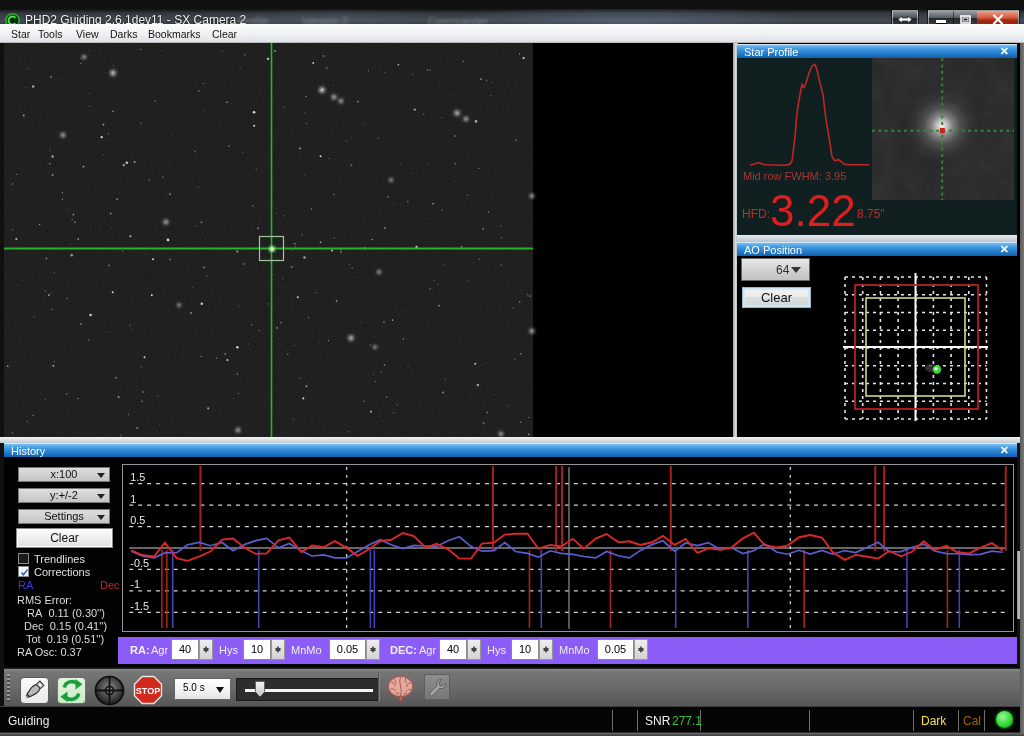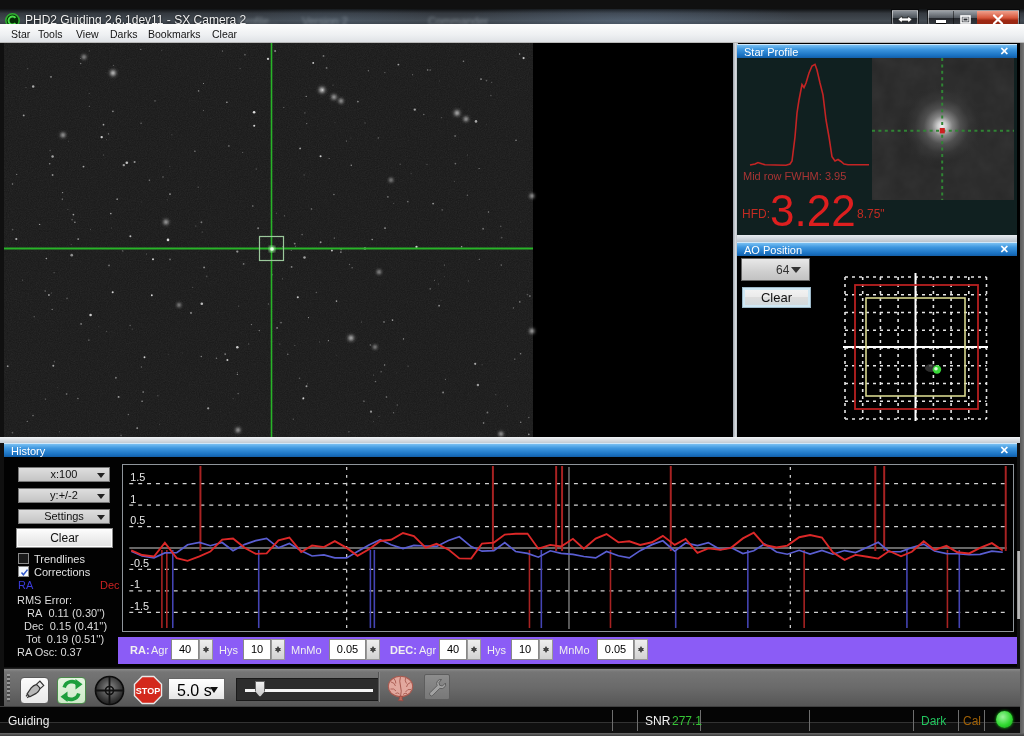--- a/index.html
+++ b/index.html
@@ -64,30 +64,30 @@
 .spin .up{position:absolute;left:3px;top:3px;width:0;height:0;border:3.5px solid transparent;border-bottom:5px solid #444}
 .spin .dn{position:absolute;left:3px;bottom:3px;width:0;height:0;border:3.5px solid transparent;border-top:5px solid #444}
 
 #toolbar{left:4px;top:668px;width:1016px;height:38px;background:linear-gradient(180deg,#8a8a8a 0%,#757575 8%,#6a6a6a 50%,#565656 100%);border-top:1px solid #222}
 #tbhandle{position:absolute;left:3px;top:5px;width:3px;height:28px;background:repeating-linear-gradient(180deg,#9a9a9a 0 2px,#4a4a4a 2px 4px)}
 .tbtn{position:absolute;top:8px;width:29px;height:27px;border-radius:4px}
 #tb_usb{left:16px;background:linear-gradient(180deg,#fbfbfb,#e9e9e9);border:1px solid #5a5a5a}
 #tb_loop{left:53px;background:linear-gradient(180deg,#e4f4e0,#cde9c8);border:1px solid #4a8a4a}
 #tb_stop{left:129px;top:6px;width:30px;height:30px}
 #tb_tgt{left:90px;top:6px;width:31px;height:31px}
-#tb_combo{left:164px;top:9px;width:57px;height:22px;background:linear-gradient(180deg,#fff,#f2f2f2 60%,#e4e4e4);border:1px solid #666;font-size:16px;color:#000}
+#tb_combo{left:170px;top:9px;width:57px;height:22px;background:linear-gradient(180deg,#fff,#f2f2f2 60%,#e4e4e4);border:1px solid #666;font-size:10px;color:#000}
 #tb_combo i{position:absolute;left:8px;top:3px;font-style:normal}
 #tb_combo b{position:absolute;right:6px;top:8px;width:0;height:0;border:4.5px solid transparent;border-top:6px solid #111}
 #sliderbox{left:232px;top:9px;width:144px;height:23px;background:#2d2d2d;border:1px solid #1a1a1a}
 #groove{position:absolute;left:8px;top:10px;width:128px;height:3px;background:#f4f4f4}
 #thumb{position:absolute;left:18px;top:2px;width:10px;height:16px;background:linear-gradient(180deg,#f2f2f2,#c8c8c8);border:1px solid #666;clip-path:polygon(0 0,100% 0,100% 62%,50% 100%,0 62%)}
 #tbsep2{left:378px;top:672px;width:2px;height:30px;background:linear-gradient(90deg,#3c3c3c,#9a9a9a)}
 #tb_wrench{left:424px;top:674px;width:26px;height:26px;background:linear-gradient(180deg,#8d8d8d,#787878);border:1px solid #5e5e5e;border-radius:2px}
 
-#statusbar{left:0;top:706px;width:1024px;height:17px;background:#050505;border-top:1px solid #404040;border-bottom:1px solid #333}
+#statusbar{left:0;top:706px;width:1024px;height:27px;background:#050505;border-top:1px solid #404040;border-bottom:1px solid #333}
 #statusbar .cell{position:absolute;top:3px;height:21px;border-left:1px solid #6e6e6e}
 #statusbar .txt{position:absolute;top:7px;font-size:12px}
 #bottomstrip{left:0;top:733px;width:1024px;height:3px;background:linear-gradient(180deg,#6a6a6a,#3c3c3c)}
 #led{position:absolute;left:996px;top:4px;width:17px;height:17px;border-radius:50%;background:radial-gradient(circle at 40% 35%,#9cf49c,#30d930 55%,#149114);box-shadow:0 0 3px #1c1}
 </style></head>
 <body>
 <div id="win">
   <div class="abs" id="titlebar">
     <svg class="abs" id="phdicon" width="15" height="15" viewBox="0 0 15 15">
         <circle cx="7.5" cy="7.5" r="6.7" fill="#062e06" stroke="#2fae2f" stroke-width="1.6"></circle>
@@ -738,20 +738,20 @@
     <span class="txt" style="left:8px;color:#ececec">Guiding</span>
     <div class="cell" style="left:612px"></div>
     <div class="cell" style="left:637px"></div>
     <div class="cell" style="left:700px"></div>
     <div class="cell" style="left:809px"></div>
     <div class="cell" style="left:913px"></div>
     <div class="cell" style="left:958px"></div>
     <div class="cell" style="left:984px"></div>
     <span class="txt" style="left:645px;color:#f2f2f2">SNR</span>
     <span class="txt" style="left:672px;color:#36c436">277.1</span>
-    <span class="txt" style="left:921px;color:#22c55e">Dark</span>
+    <span class="txt" style="left:921px;color:#fde047">Dark</span>
     <span class="txt" style="left:963px;color:#a16207">Cal</span>
     <div id="led"></div>
   </div>
   <div class="abs" style="left:1017px;top:551px;width:4px;height:68px;background:linear-gradient(90deg,#888,#c8c8c8,#777)"></div>
   <div class="abs" style="left:1020px;top:43px;width:4px;height:690px;background:linear-gradient(90deg,#5a5a5a,#757575)"></div>
   <div class="abs" id="bottomstrip"></div>
 </div>
 
 </body></html>

